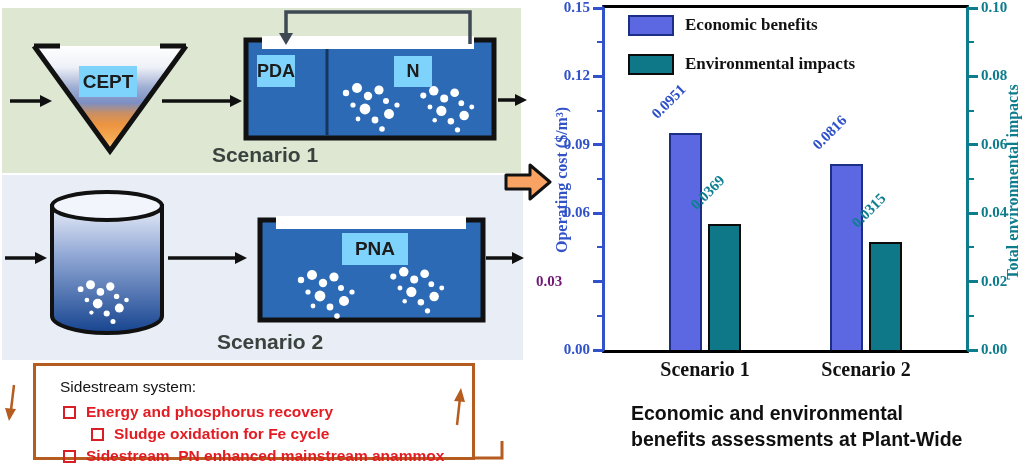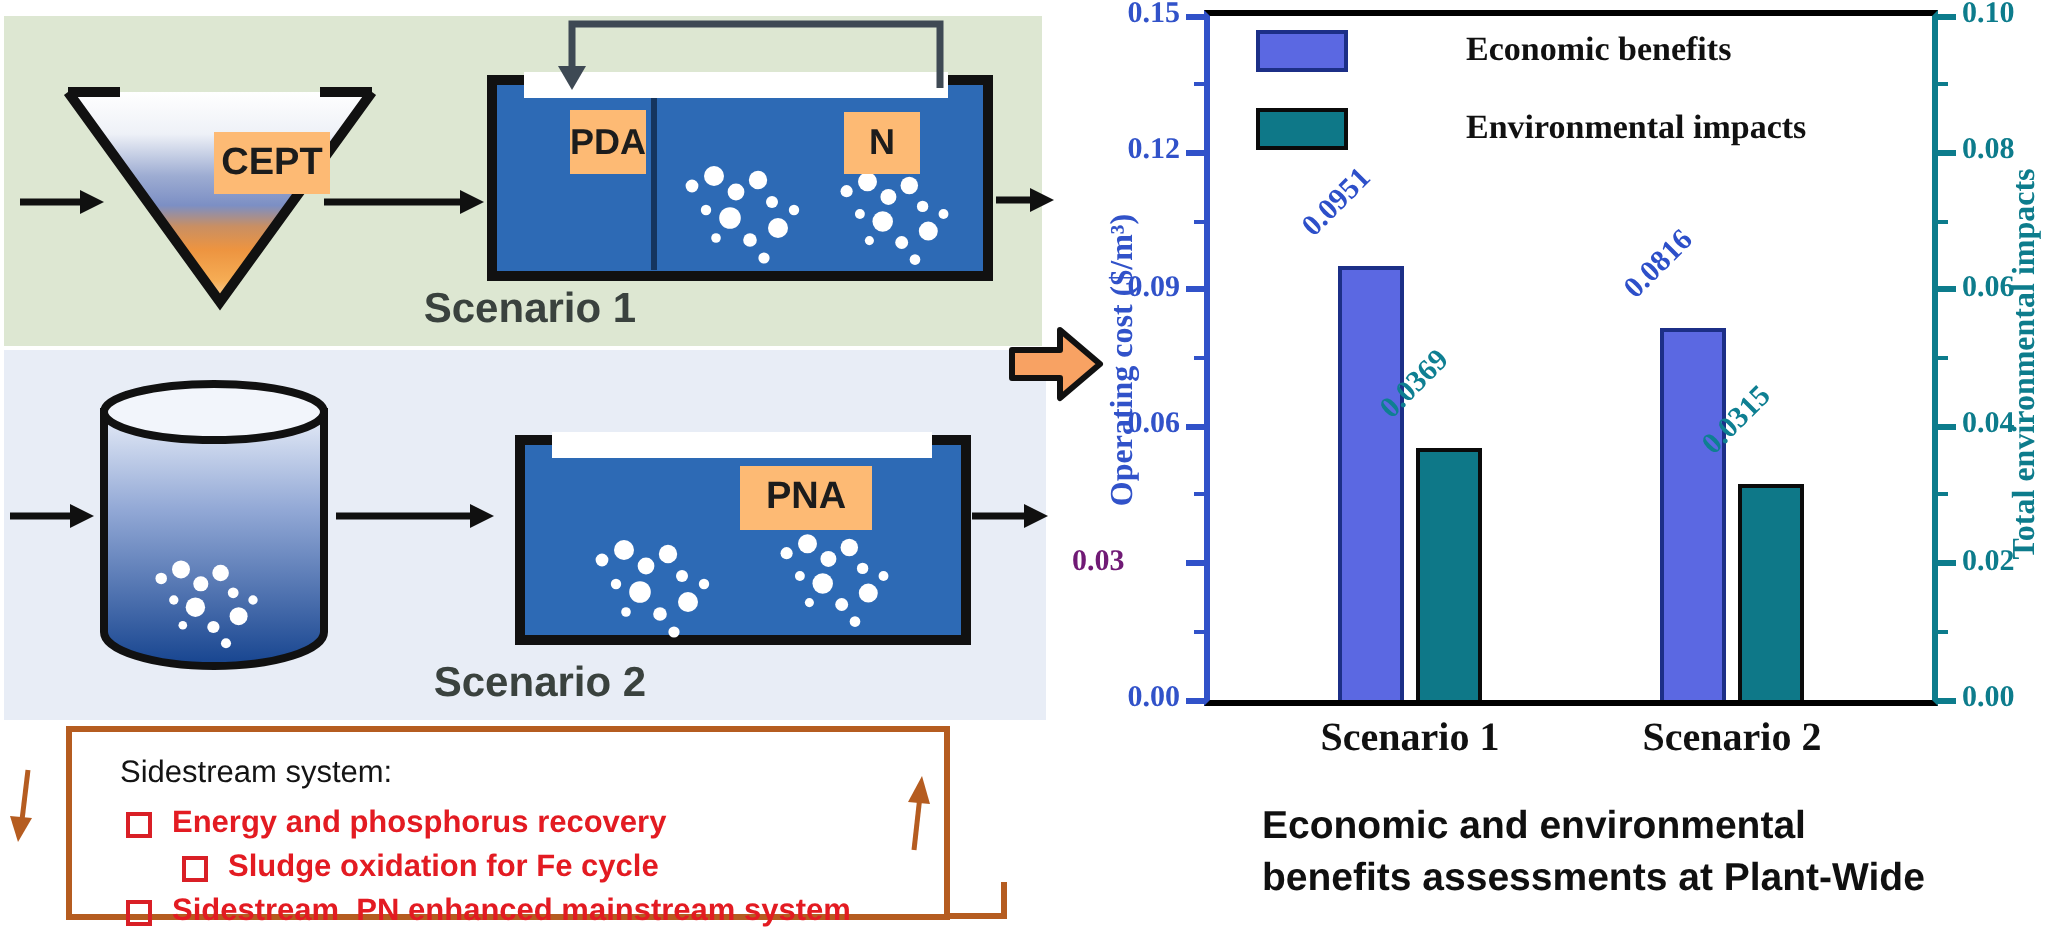--- a/index.html
+++ b/index.html
@@ -1,20 +1,20 @@
 <!DOCTYPE html>
 <html><head>
 <meta charset="utf-8">
 <style>
   html,body{margin:0;padding:0;background:#fff;}
   .stage{position:relative;width:1027px;height:467px;background:#ffffff;
          font-family:"Liberation Sans",sans-serif;overflow:hidden;}
   svg{position:absolute;left:0;top:0;}
   .lbl{position:absolute;display:flex;align-items:center;justify-content:center;
-       font-weight:bold;color:#1c1c1c;background:#fdba74;margin-left:28px;}
+       font-weight:bold;color:#1c1c1c;background:#7dd3fc;}
   .scen{position:absolute;font-weight:bold;color:#3a423e;font-size:21px;
         text-align:center;}
   .sidebox{position:absolute;left:33px;top:363px;width:442px;height:97px;
            border:3px solid #b55c20;box-sizing:border-box;}
   .sb-title{position:absolute;left:24px;top:12px;font-weight:normal;font-size:15.5px;color:#141414;}
   .sb-item{position:absolute;left:27px;display:flex;align-items:center;
            font-weight:bold;font-size:15.5px;color:#e31b22;white-space:pre;}
   .sb-bullet{width:9px;height:9px;border:2.5px solid #d91f26;margin-right:10px;flex:none;}
   
   .plot{position:absolute;left:602px;top:5px;width:367px;height:348px;box-sizing:border-box;
@@ -24,21 +24,21 @@
   .tick-label{position:absolute;font-family:"Liberation Serif",serif;font-weight:bold;
               font-size:15px;width:54px;line-height:18px;}
   .bar{position:absolute;box-sizing:border-box;border:2px solid #000;border-bottom:none;}
   .valabel{position:absolute;font-family:"Liberation Serif",serif;font-weight:bold;font-size:15px;
            transform:rotate(-45deg);transform-origin:left bottom;white-space:nowrap;
            height:19px;line-height:19px;}
   .xlabel{position:absolute;font-family:"Liberation Serif",serif;font-weight:bold;font-size:20px;
           color:#111;text-align:center;width:150px;top:358px;}
   .axis-title{position:absolute;font-family:"Liberation Serif",serif;font-weight:bold;font-size:16px;
               text-align:center;transform:rotate(-90deg);white-space:nowrap;height:22px;line-height:22px;}
-  .legend-row{position:absolute;display:flex;align-items:center;height:24px;gap:48px;}
+  .legend-row{position:absolute;display:flex;align-items:center;height:24px;}
   .legend-swatch{width:46px;height:21px;box-sizing:border-box;border:2px solid #000;flex:none;}
   .legend-text{margin-left:11px;font-family:"Liberation Serif",serif;font-weight:bold;
                font-size:17px;color:#111;white-space:nowrap;}
   .caption{position:absolute;left:631px;top:400px;font-weight:bold;font-size:19.5px;
            color:#101010;line-height:26px;}
 </style>
 </head>
 <body>
 
 <div class="stage" id="stage">
@@ -143,21 +143,21 @@
     <div class="sb-item" style="top:37px;">
       <span class="sb-bullet"></span>
       <span>Energy and phosphorus recovery</span>
     </div>
     <div class="sb-item" style="top:59px;padding-left:28px;">
       <span class="sb-bullet"></span>
       <span>Sludge oxidation for Fe cycle</span>
     </div>
     <div class="sb-item" style="top:81px;">
       <span class="sb-bullet"></span>
-      <span>Sidestream  PN enhanced mainstream system</span>
+      <span>Sidestream  PN enhanced mainstream anammox</span>
     </div>
   </div>
 
   <div class="plot" id="plot" style="border-left-color: rgb(49, 82, 201); border-right-color: rgb(13, 124, 140);"></div>
   <div id="chart-layer">
       <div class="tick" style="top: 348.5px; height: 3px; width: 9px; background: rgb(49, 82, 201); left: 593px;"></div>
       <div class="tick-label" style="color: rgb(49, 82, 201); top: 340px; left: 536px; text-align: right;">0.00</div>
       <div class="tick" style="top: 314.8px; height: 2px; width: 5px; background: rgb(49, 82, 201); left: 597px;"></div>
       <div class="tick" style="top: 280.1px; height: 3px; width: 9px; background: rgb(49, 82, 201); left: 593px;"></div>
       <div class="tick-label" style="color: #701a75; top: 271.6px; left: 536px; text-align: left;">0.03</div>

